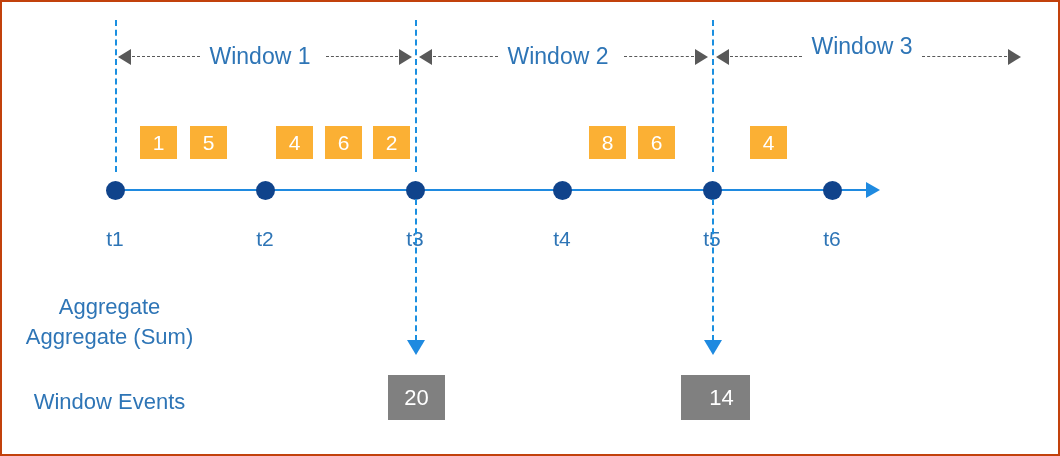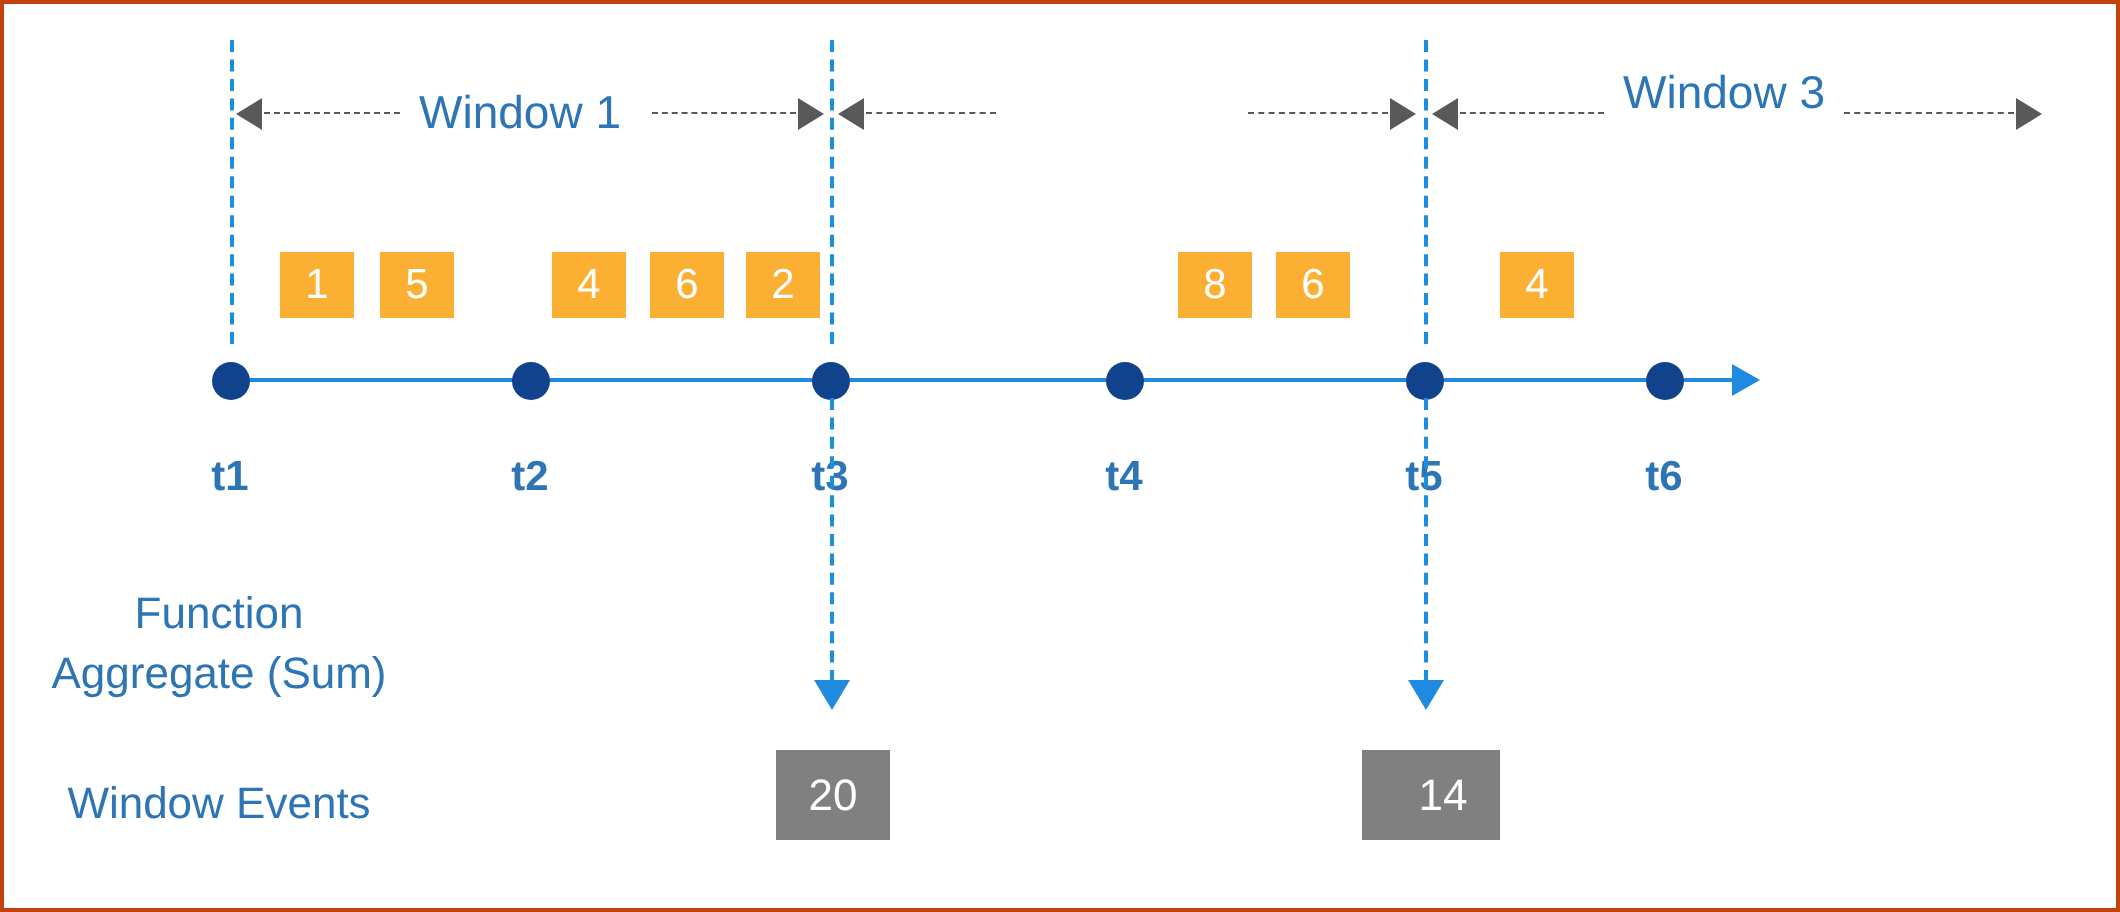--- a/index.html
+++ b/index.html
@@ -92,21 +92,20 @@
     top: 179px;
   }
   .tlabel {
     position: absolute;
     color: #2e75b6;
     font-size: 21px;
     font-family: "Liberation Sans", sans-serif;
     top: 225px;
     width: 40px;
     text-align: center;
-    font-weight: bold;
   }
   .time-text {
     position: absolute;
     left: 890px;
     top: 172px;
     color: #2e75b6;
     font-size: 28px;
     font-family: "Liberation Sans", sans-serif;
   }
   .side-label {
@@ -156,20 +155,21 @@
   <div class="vline" style="left:710px; top:18px; height:152px;"></div>
 
   <div class="arrowhead-left" style="left:116px;"></div>
   <div class="dashseg" style="left:130px; width:68px;"></div>
   <span class="win-label" style="left:198px; top:43px; width:120px;">Window 1</span>
   <div class="dashseg" style="left:324px; width:72px;"></div>
   <div class="arrowhead-right" style="left:397px;"></div>
 
   <div class="arrowhead-left" style="left:417px;"></div>
   <div class="dashseg" style="left:431px; width:65px;"></div>
+  <span class="win-label" style="left:496px; top:43px; width:120px;">Window 2</span>
   <div class="dashseg" style="left:622px; width:70px;"></div>
   <div class="arrowhead-right" style="left:693px;"></div>
 
   <div class="arrowhead-left" style="left:714px;"></div>
   <div class="dashseg" style="left:728px; width:72px;"></div>
   <span class="win-label" style="left:800px; top:33px; width:120px;">Window 3</span>
   <div class="dashseg" style="left:920px; width:85px;"></div>
   <div class="arrowhead-right" style="left:1006px;"></div>
 
   <div class="ebox" style="left:138px;">1</div>
@@ -192,21 +192,21 @@
   <div class="dot" style="left:821px;"></div>
 
   <span class="tlabel" style="left:93px;">t1</span>
   <span class="tlabel" style="left:243px;">t2</span>
   <span class="tlabel" style="left:393px;">t3</span>
   <span class="tlabel" style="left:540px;">t4</span>
   <span class="tlabel" style="left:690px;">t5</span>
   <span class="tlabel" style="left:810px;">t6</span>
 
   <div class="side-label" style="left:10px; top:290px; width:195px;">
-    <div>Function</div>
+    <div>Aggregate</div>
     <div>Aggregate (Sum)</div>
   </div>
   <div class="side-label" style="left:10px; top:385px; width:195px;">Window Events</div>
 
   <div class="down-line" style="left:413px;"></div>
   <div class="down-arrow" style="left:405px;"></div>
   <div class="down-line" style="left:710px;"></div>
   <div class="down-arrow" style="left:702px;"></div>
 
   <div class="obox" style="left:386px;">20</div>

